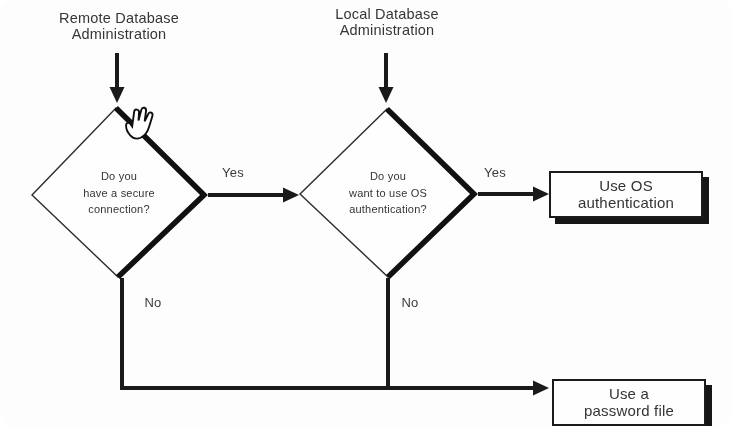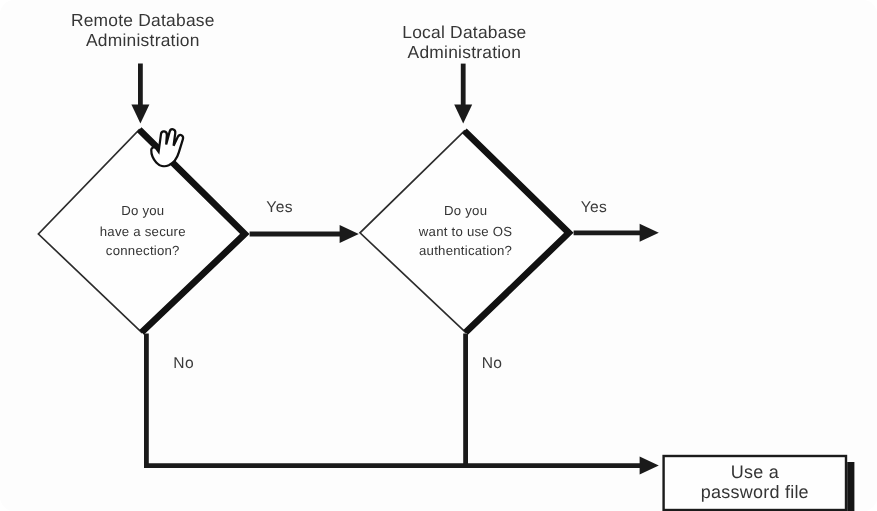--- a/index.html
+++ b/index.html
@@ -81,36 +81,38 @@
     </g>
 
     <g transform="translate(121,101) scale(1.45) rotate(6 10 12)">
       <path d="M7.6,24.0 C5.8,22.4 4.2,19.6 4.0,17.2 C3.9,15.6 5.8,15.0 6.9,16.2 L8.3,17.8 L8.6,7.6 C8.7,5.2 11.9,5.3 12.0,7.7 L12.2,13.2 L13.4,5.6 C13.8,3.3 16.8,3.7 16.7,6.1 L16.5,13.4 L18.4,8.1 C19.2,5.9 21.9,6.9 21.4,9.2 L19.9,16.9 C19.2,20.7 17.6,23.3 14.9,24.9 C12.4,26.3 9.5,25.7 7.6,24.0 Z" fill="#ffffff" stroke="#0f0f0f" stroke-width="1.3"></path>
     </g>
   </svg>
 
   <div class="label" style="left:119px;top:10px;">Remote Database
 Administration</div>
 
-  <div class="label" style="left:387px;top:20px;">Local Database
+  <div class="label" style="left:387px;top:6px;">Local Database
 Administration</div>
 
   <div class="diamond-text" style="left:119px;top:193px;">Do you
 have a secure
 connection?</div>
 
   <div class="diamond-text" style="left:388px;top:193px;">Do you
 want to use OS
 authentication?</div>
 
   <div class="edge-label" style="left:233px;top:165px;">Yes</div>
 
   <div class="edge-label" style="left:495px;top:165px;">Yes</div>
 
   <div class="edge-label" style="left:153px;top:295px;">No</div>
 
   <div class="edge-label" style="left:410px;top:295px;">No</div>
 
+  <div class="result-box" id="box-os-auth">Use OS
+authentication</div>
 
   <div class="result-box" id="box-password">Use a
 password file</div>
 
 </div>
 
 </body></html>

